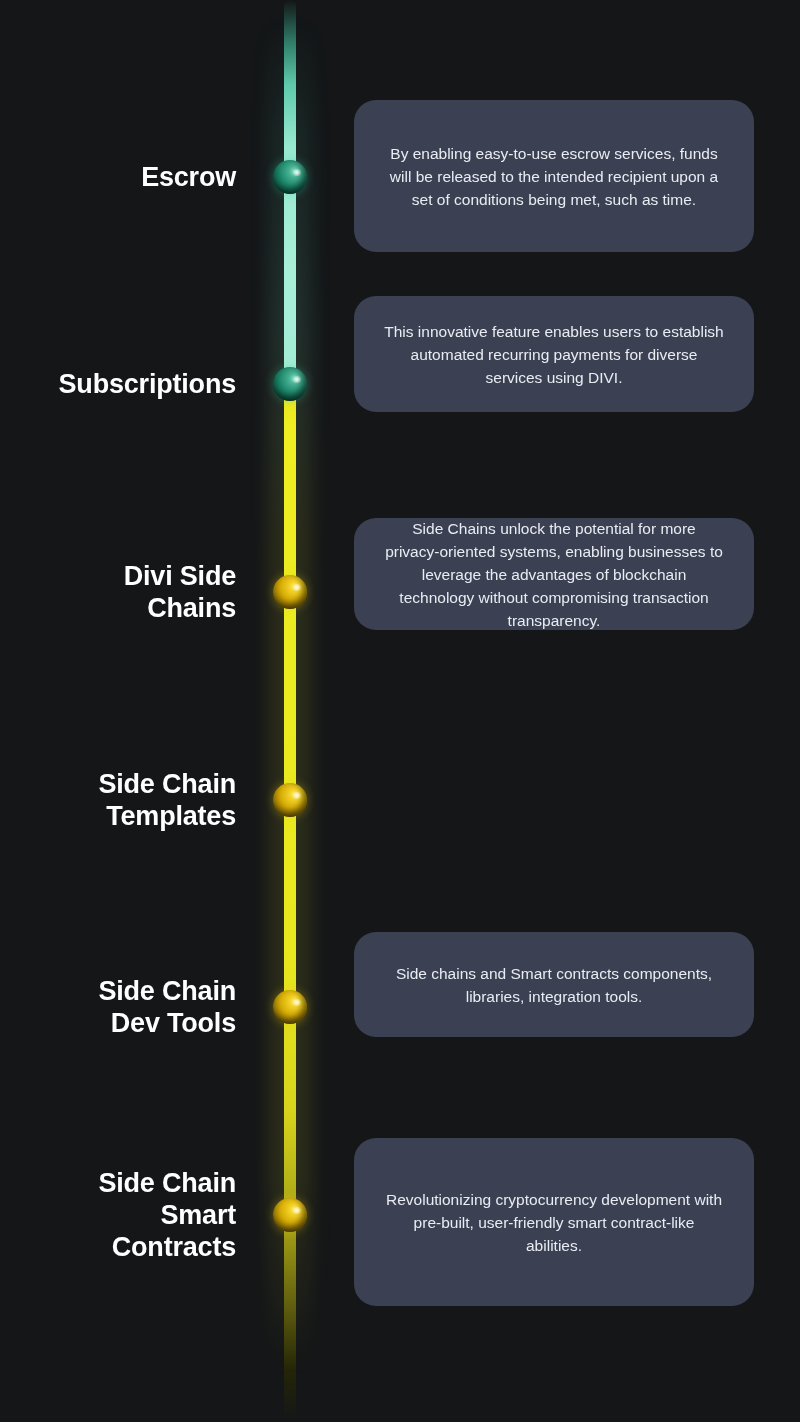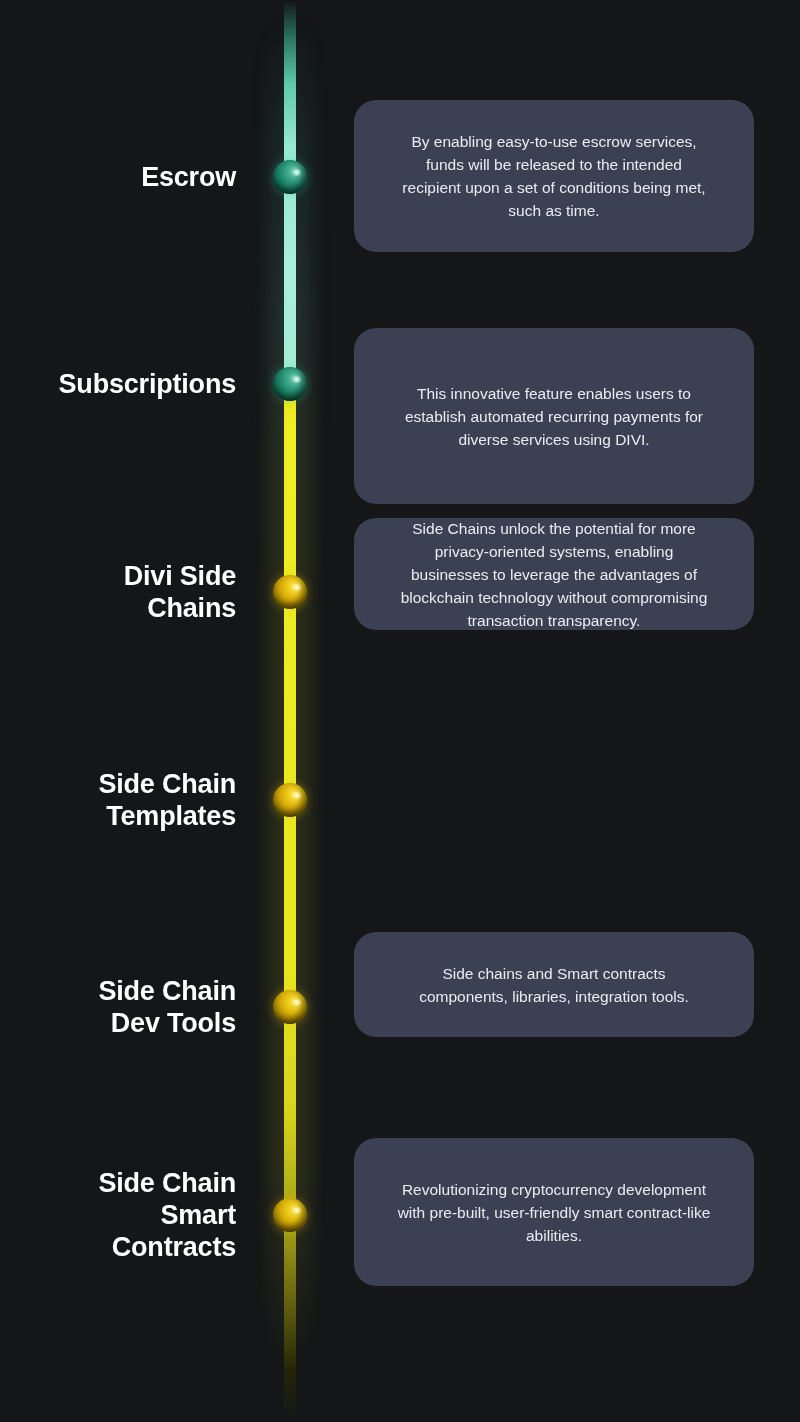--- a/index.html
+++ b/index.html
@@ -138,21 +138,21 @@
     color: #e9ecf2;
     font-size: 15.5px;
     line-height: 23px;
     text-align: center;
     display: flex;
     align-items: center;
     justify-content: center;
     padding: 14px 26px;
     font-family: "Liberation Sans", sans-serif;
   }
-  .card p { margin: 16px; }
+  .card p { margin: 4px; }
 </style>
 </head>
 <body>
 
 <div id="page">
 
   <div id="spine-glow"></div>
   <div id="spine-wrap">
     <div class="spine-seg" id="spine-teal"></div>
     <div class="spine-seg" id="spine-yellow"></div>
@@ -165,21 +165,21 @@
   </div>
   <div class="card" style="top:100px; height:152px">
     <p>By enabling easy-to-use escrow services, funds will be released to the intended recipient upon a set of conditions being met, such as time.</p>
   </div>
 
   <div class="label" style="top:384px">Subscriptions</div>
   <div class="node teal" style="top:367px">
     <div class="ball"></div>
     <div class="spec"></div>
   </div>
-  <div class="card" style="top:328px; height:176px">
+  <div class="card" style="top:296px; height:116px">
     <p>This innovative feature enables users to establish automated recurring payments for diverse services using DIVI.</p>
   </div>
 
   <div class="label" style="top:592px">Divi Side
 Chains</div>
   <div class="node gold" style="top:575px">
     <div class="ball"></div>
     <div class="spec"></div>
   </div>
   <div class="card" style="top:518px; height:112px">
@@ -203,17 +203,17 @@
     <p>Side chains and Smart contracts components, libraries, integration tools.</p>
   </div>
 
   <div class="label" style="top:1215px">Side Chain
 Smart
 Contracts</div>
   <div class="node gold" style="top:1198px">
     <div class="ball"></div>
     <div class="spec"></div>
   </div>
-  <div class="card" style="top:1138px; height:148px">
+  <div class="card" style="top:1138px; height:168px">
     <p>Revolutionizing cryptocurrency development with pre-built, user-friendly smart contract-like abilities.</p>
   </div>
 
 </div>
 
 </body></html>

